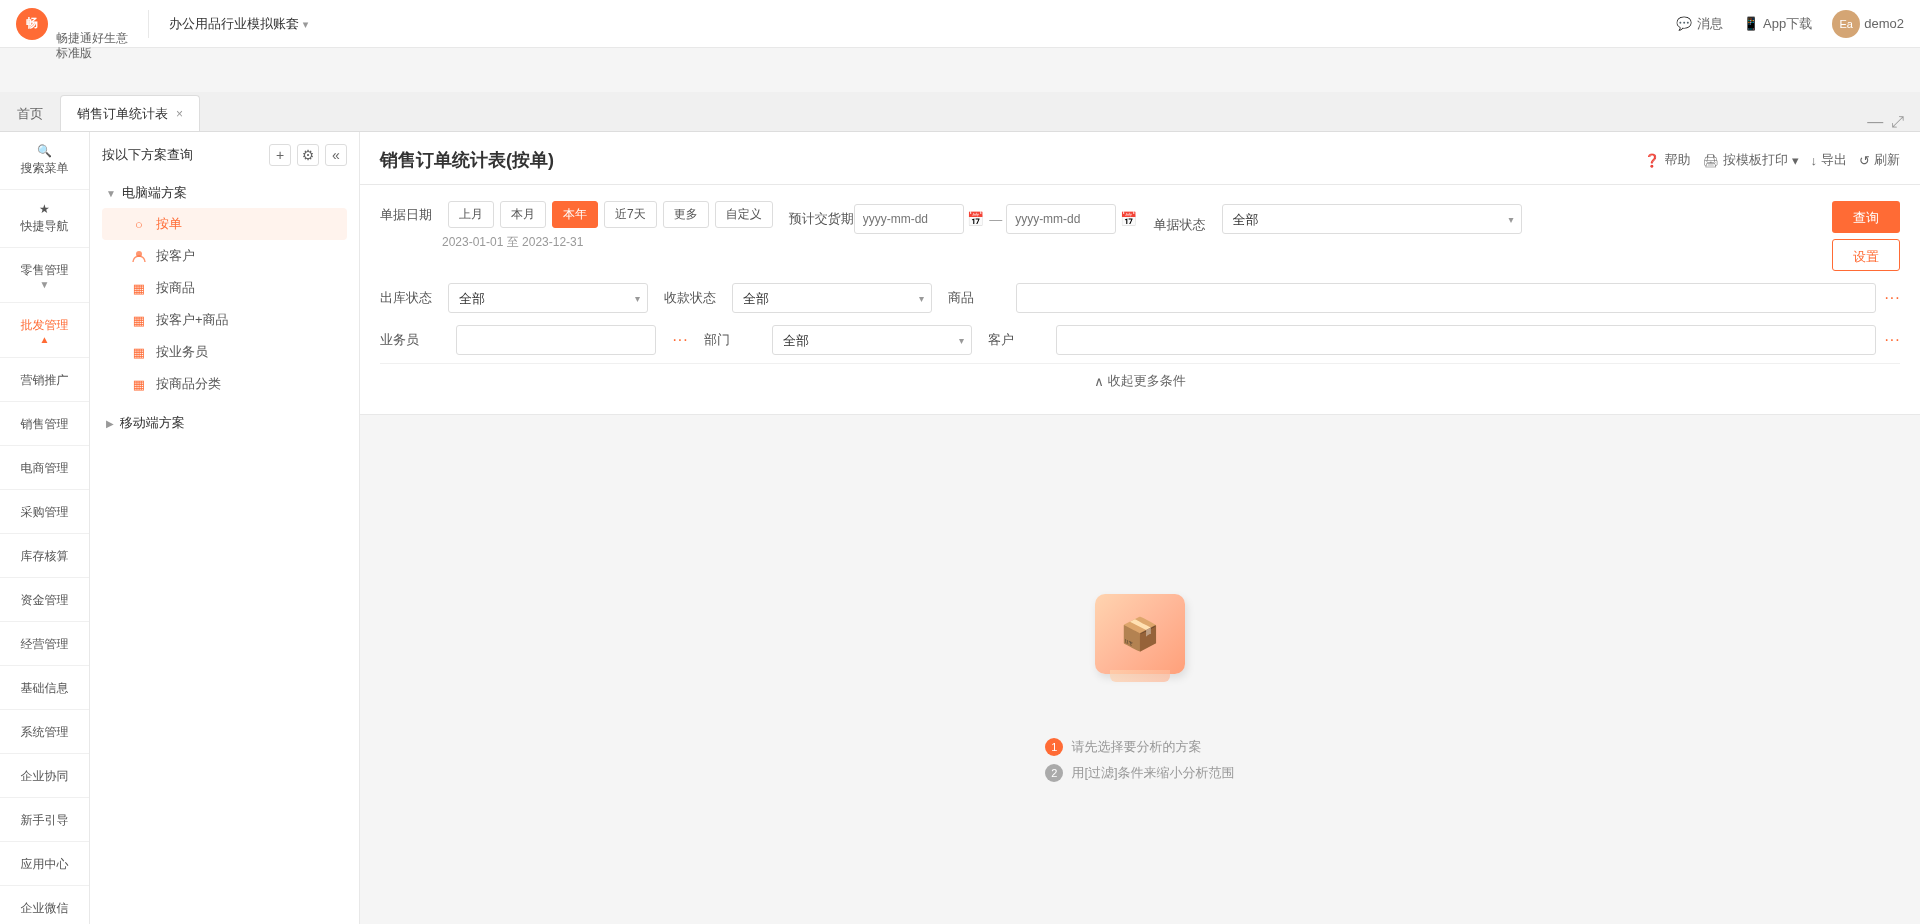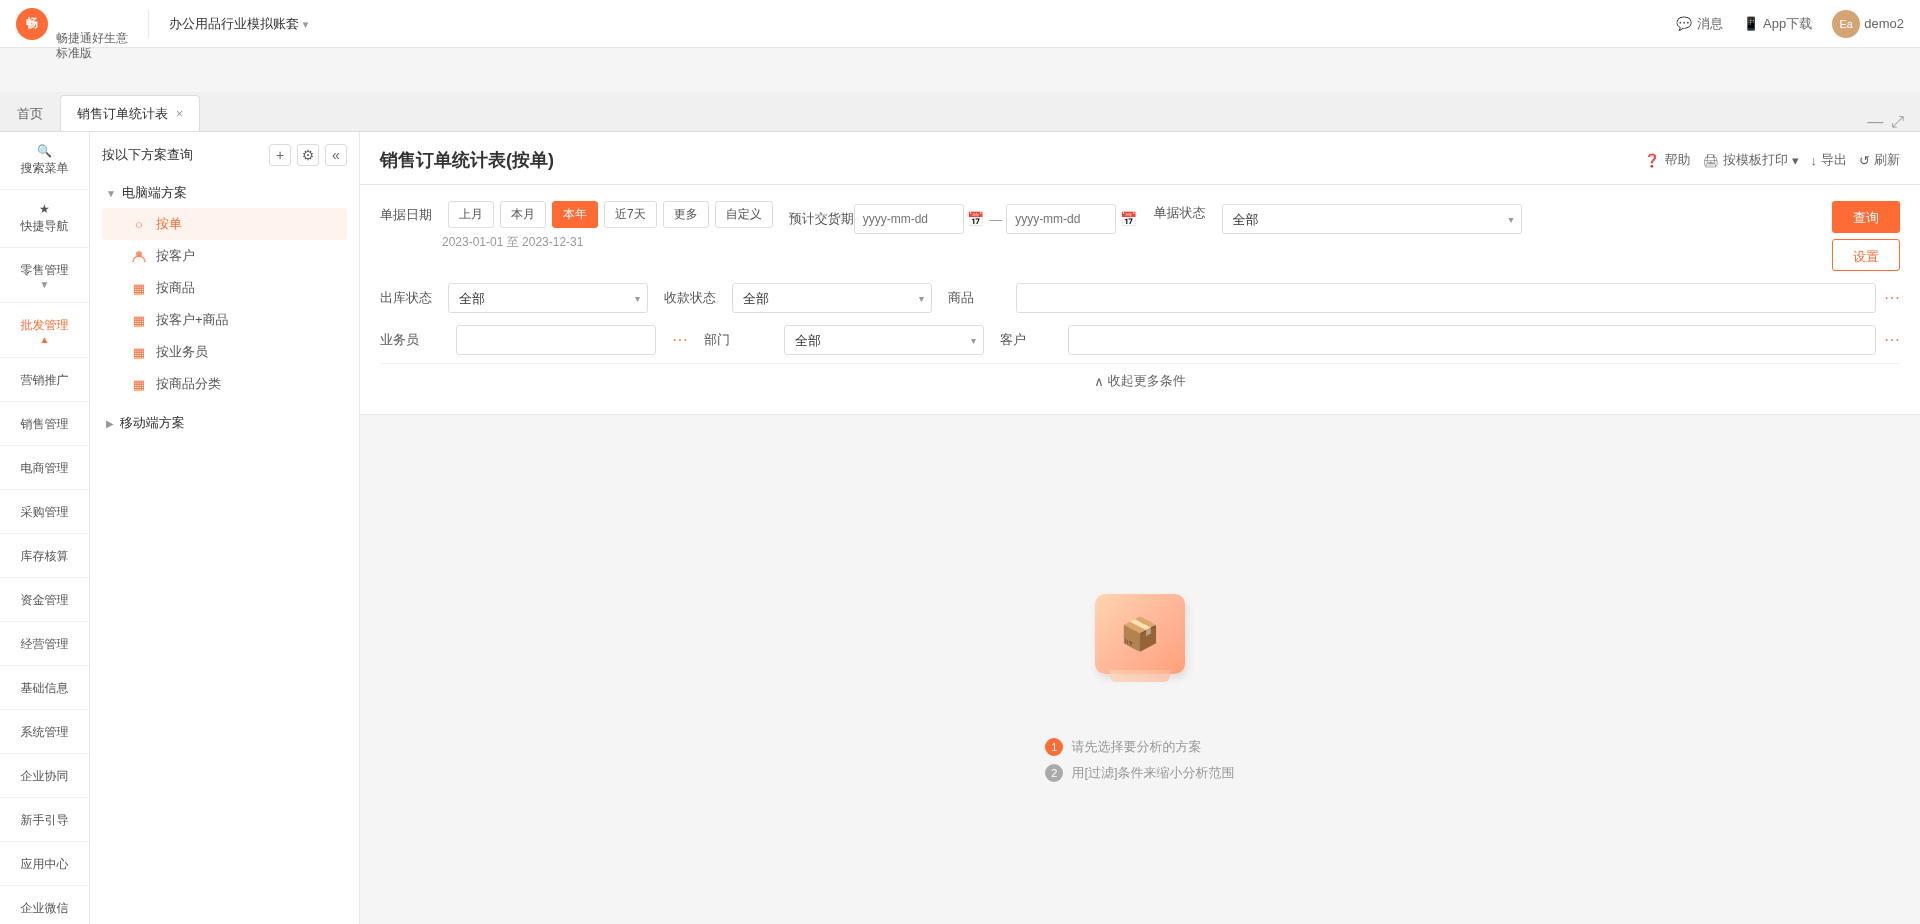--- a/index.html
+++ b/index.html
@@ -524,21 +524,21 @@
             <span class="filter-label">预计交货期</span>
             <div class="filter-date-input">
               <input type="text" placeholder="yyyy-mm-dd" style="border: 1px solid rgb(221, 221, 221); border-radius: 3px; padding: 5px 8px; height: 30px; font-size: 12px; color: rgb(187, 187, 187); outline: none; width: 110px;">
               <span class="date-icon">📅</span>
               <span class="date-dash">—</span>
               <input type="text" placeholder="yyyy-mm-dd" style="border: 1px solid rgb(221, 221, 221); border-radius: 3px; padding: 5px 8px; height: 30px; font-size: 12px; color: rgb(187, 187, 187); outline: none; width: 110px;">
               <span class="date-icon">📅</span>
             </div>
           </div>
 
-          <div style="display:flex; align-items:flex-start; gap:8px; flex-shrink:0; padding-top:3px;">
+          <div style="display:flex; align-items:flex-end; gap:8px; flex-shrink:0; padding-top:3px;">
             <span class="filter-label">单据状态</span>
             <div class="filter-select-wrapper">
               <select class="filter-select wide-select">
                 <option value="">全部</option>
                 <option value="1">待审核</option>
                 <option value="2">已审核</option>
                 <option value="3">已完成</option>
               </select>
               <span class="select-arrow">▾</span>
             </div>
@@ -584,21 +584,21 @@
           </div>
         </div>
 
         <div style="display:flex; align-items:center; gap:16px; margin-bottom:8px;">
           <div style="display:flex; align-items:center; gap:16px;">
             <span class="filter-label">业务员</span>
             <input type="text" class="filter-input" style="width: 200px;" placeholder="">
             <span class="more-dots">···</span>
           </div>
 
-          <div style="display:flex; align-items:center; gap:20px;">
+          <div style="display:flex; align-items:center; gap:8px;">
             <span class="filter-label">部门</span>
             <div class="filter-select-wrapper">
               <select class="filter-select medium-select">
                 <option value="">全部</option>
               </select>
               <span class="select-arrow">▾</span>
             </div>
           </div>
 
           <div style="display:flex; align-items:center; gap:8px; flex:1;">

